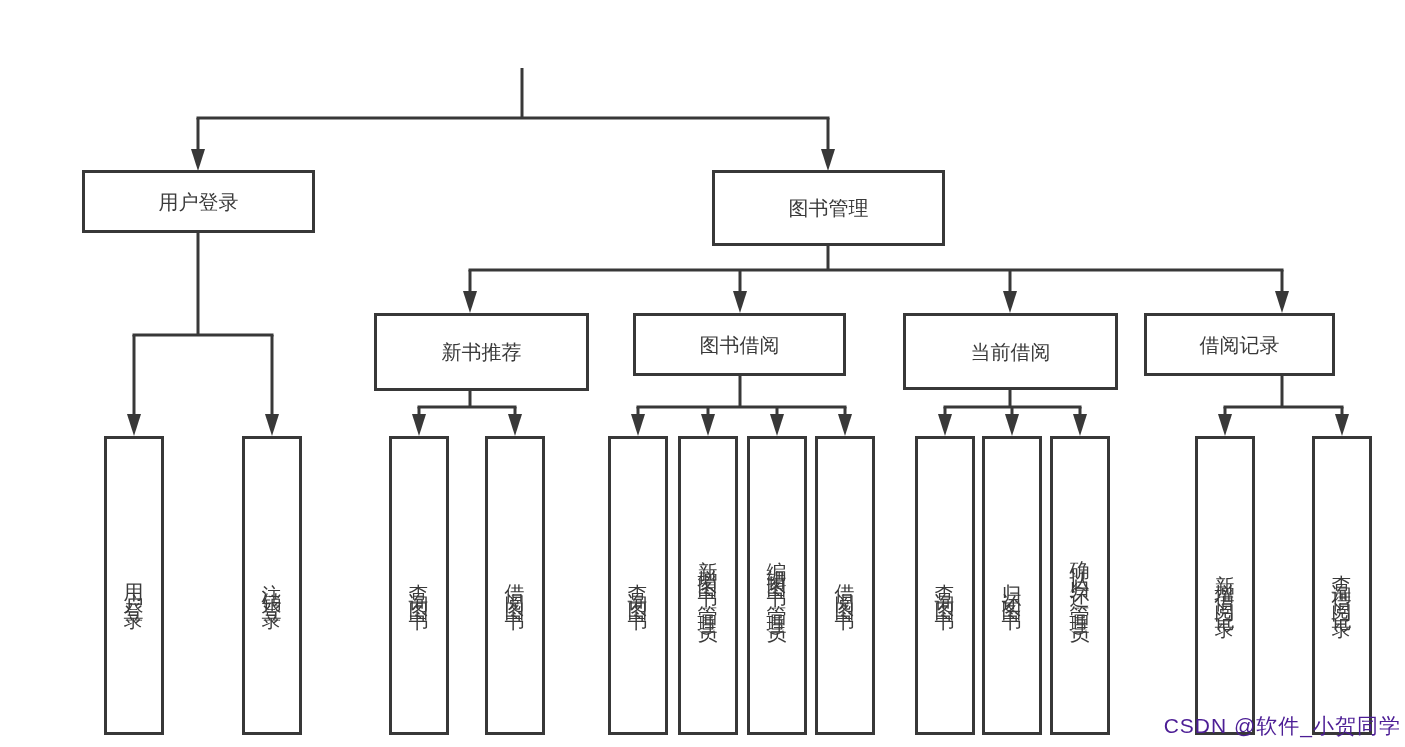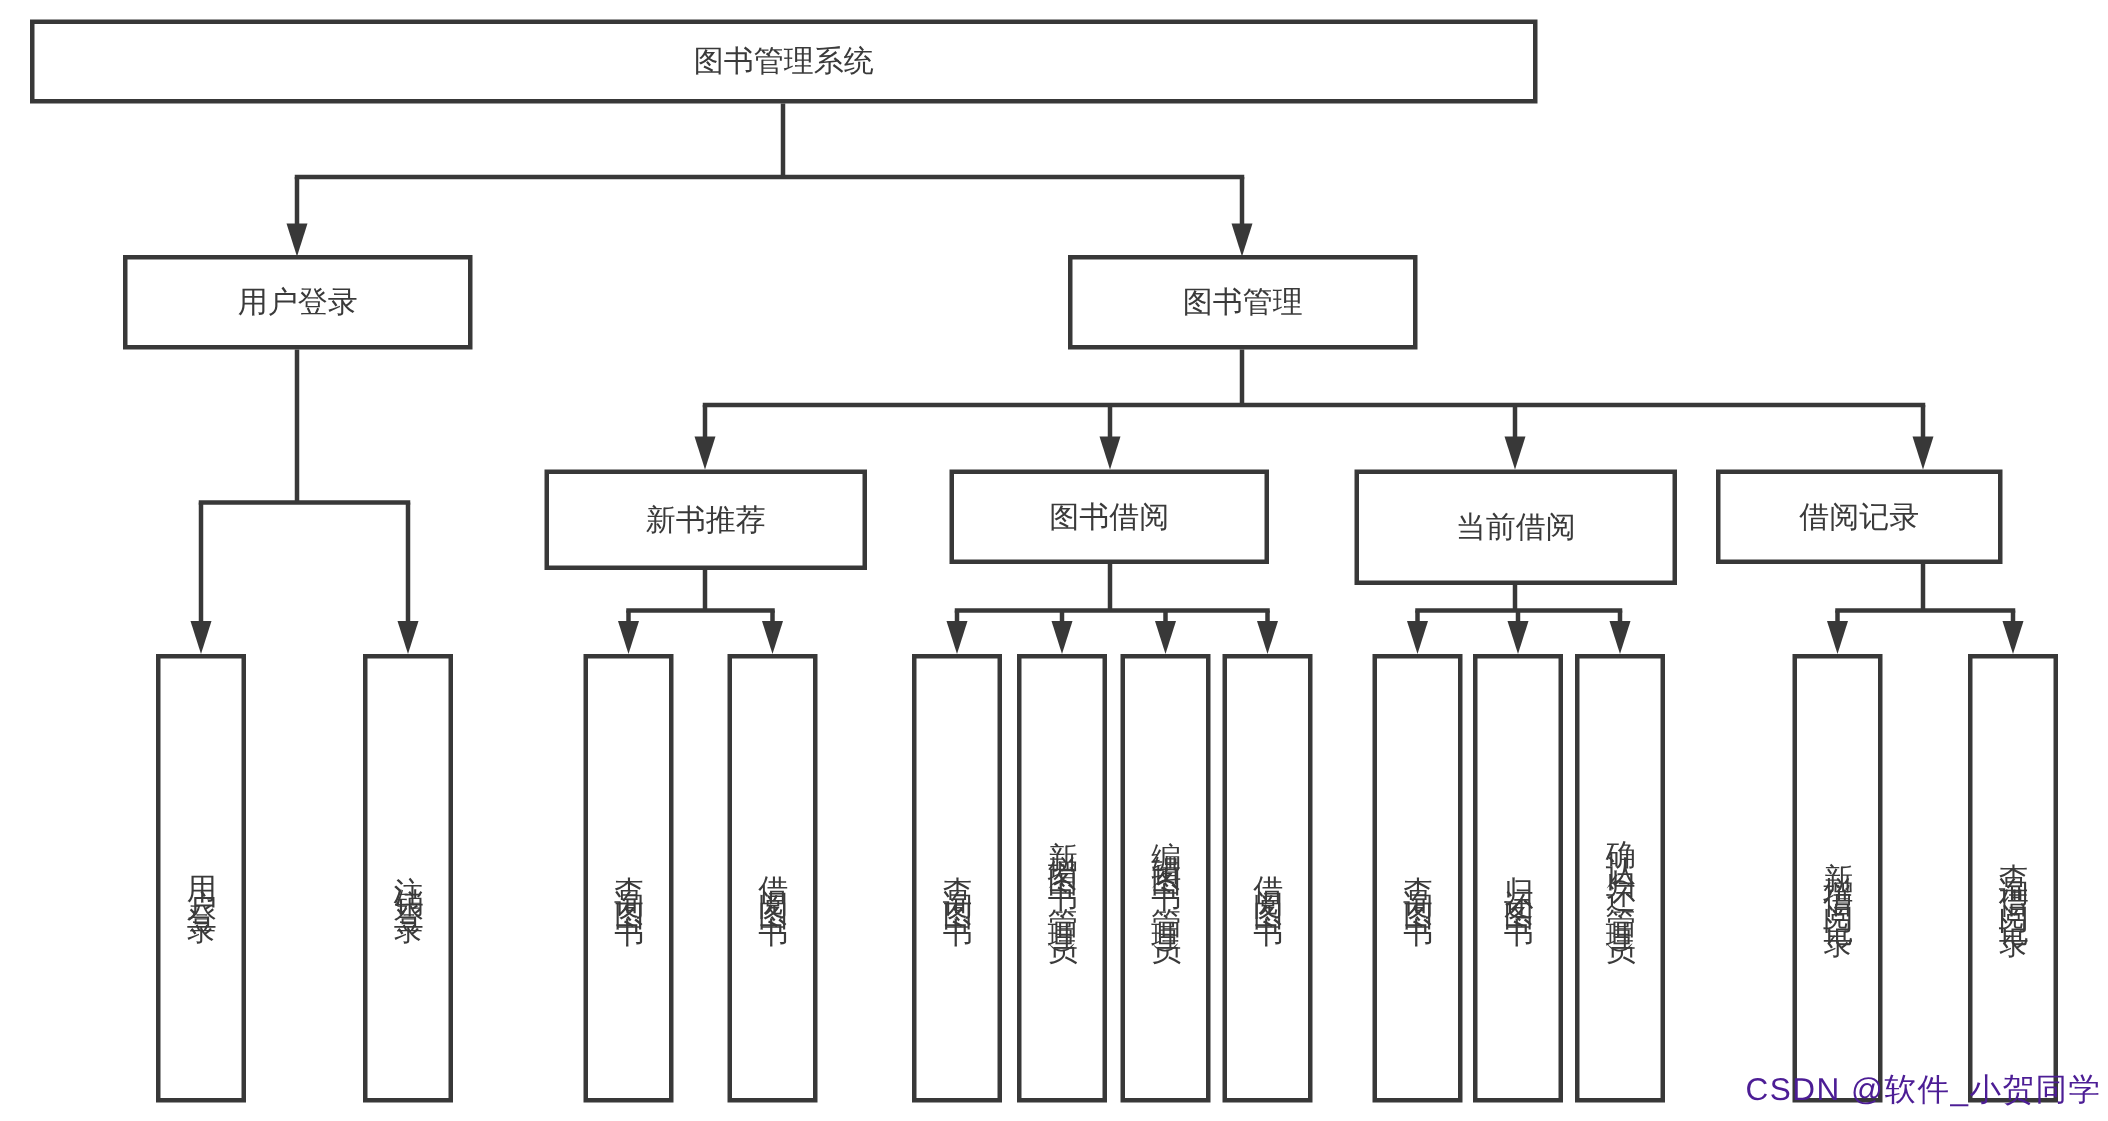--- a/index.html
+++ b/index.html
@@ -80,26 +80,25 @@
       <polygon points="770,414 784,414 777,436"></polygon>
       <polygon points="838,414 852,414 845,436"></polygon>
       <polygon points="938,414 952,414 945,436"></polygon>
       <polygon points="1005,414 1019,414 1012,436"></polygon>
       <polygon points="1073,414 1087,414 1080,436"></polygon>
       <polygon points="1218,414 1232,414 1225,436"></polygon>
       <polygon points="1335,414 1349,414 1342,436"></polygon>
     </g>
   </svg>
 
-  <div class="box" style="left:20px;top:13px;width:1005px;height:56px">图书管理系统</div>
 
   <div class="box" style="left:82px;top:170px;width:233px;height:63px">用户登录</div>
-  <div class="box" style="left:712px;top:170px;width:233px;height:63px">图书管理</div>
+  <div class="box" style="left:712px;top:170px;width:233px;height:76px">图书管理</div>
 
-  <div class="box" style="left:363px;top:313px;width:215px;height:67px">新书推荐</div>
+  <div class="box" style="left:374px;top:313px;width:215px;height:78px">新书推荐</div>
   <div class="box" style="left:633px;top:313px;width:213px;height:63px">图书借阅</div>
   <div class="box" style="left:903px;top:313px;width:215px;height:77px">当前借阅</div>
   <div class="box" style="left:1144px;top:313px;width:191px;height:63px">借阅记录</div>
 
   <div class="box v" style="left:104px;top:436px;width:60px;height:299px">用户登录</div>
   <div class="box v" style="left:242px;top:436px;width:60px;height:299px">注销登录</div>
 
   <div class="box v" style="left:389px;top:436px;width:60px;height:299px">查询图书</div>
   <div class="box v" style="left:485px;top:436px;width:60px;height:299px">借阅图书</div>
 

